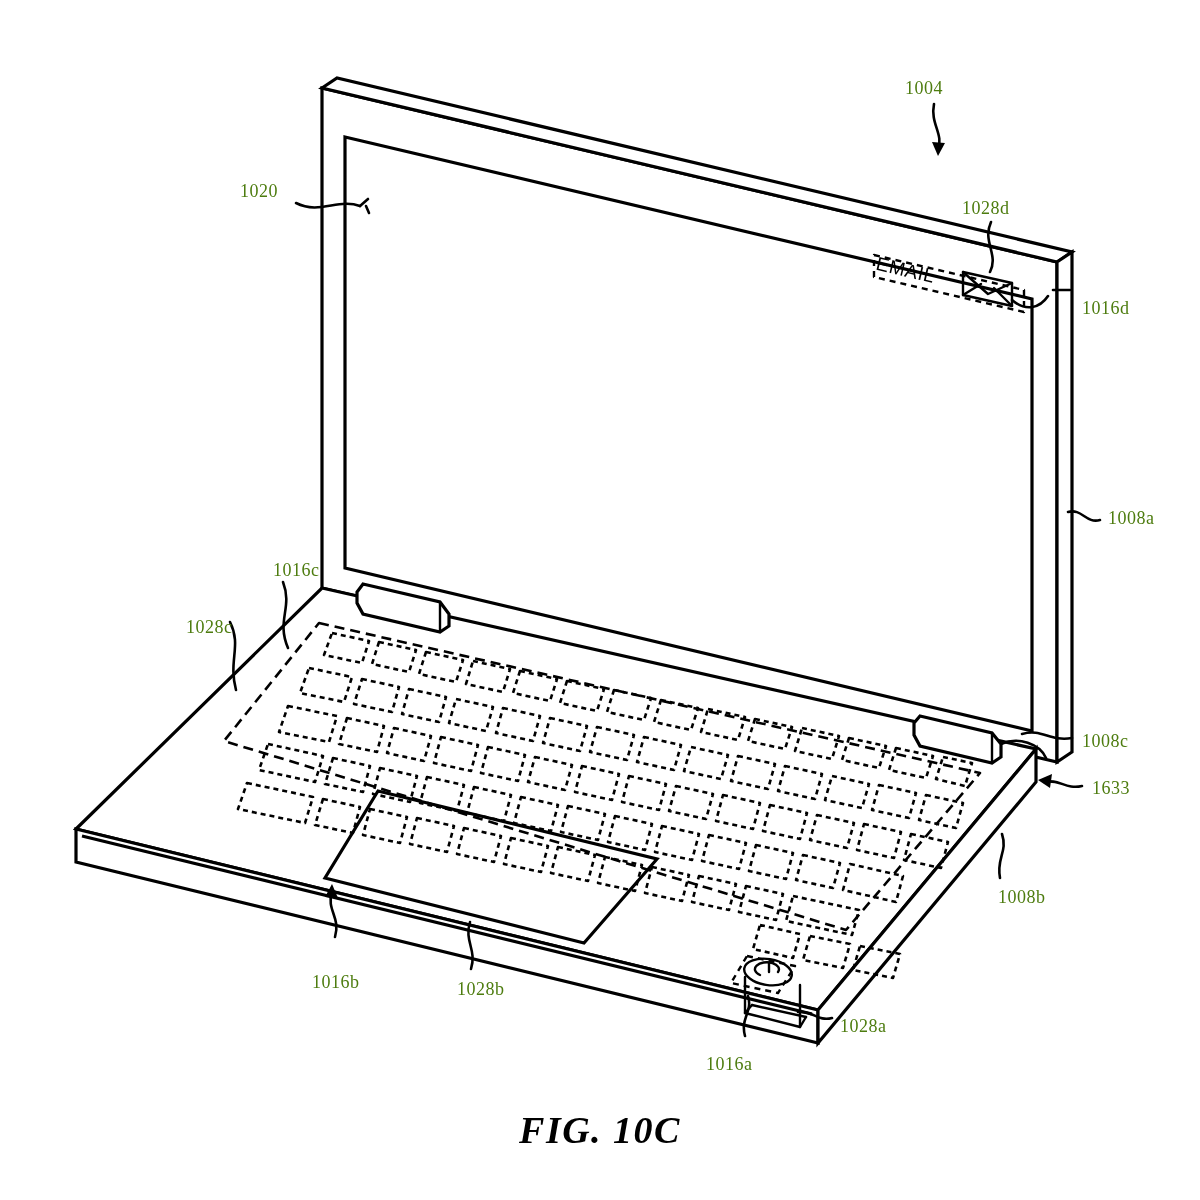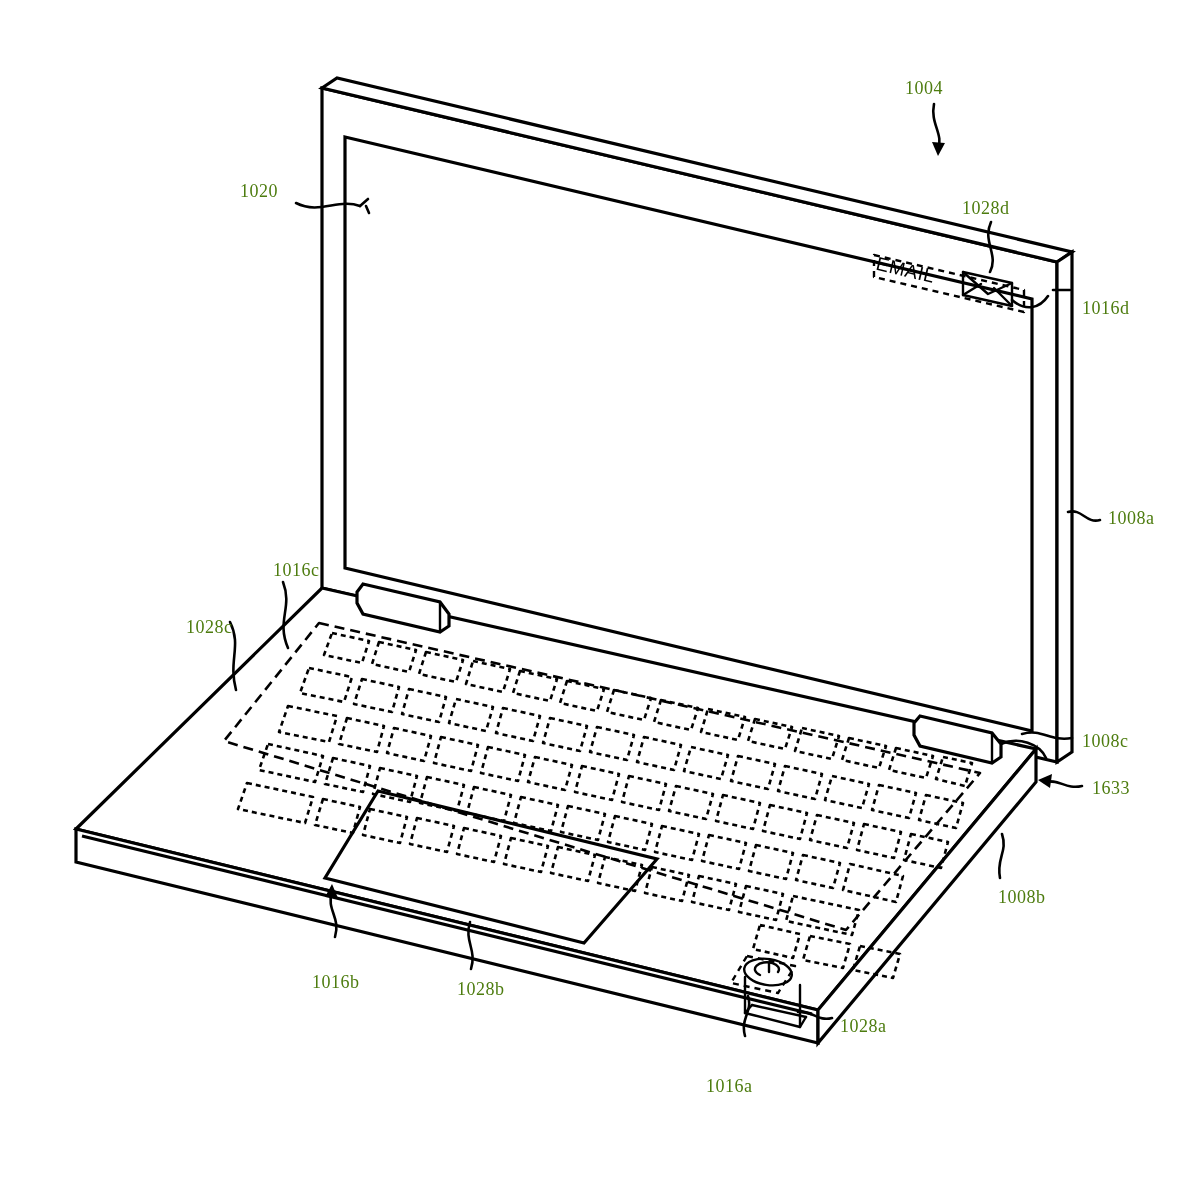--- a/index.html
+++ b/index.html
@@ -307,17 +307,18 @@
   <div class="reflabel" style="left:962px;  top:198px;text-align:center;">1028d</div>
   <div class="reflabel" style="left:1082px; top:278px;margin-top:20px;">1016d</div>
   <div class="reflabel" style="left:1108px; top:508px;">1008a</div>
   <div class="reflabel" style="left:243px;  top:560px;margin-left:30px;">1016c</div>
   <div class="reflabel" style="left:186px;  top:601px;margin-top:16px;">1028c</div>
   <div class="reflabel" style="left:1082px; top:731px;">1008c</div>
   <div class="reflabel" style="left:1092px; top:778px;">1633</div>
   <div class="reflabel" style="left:998px;  top:887px;">1008b</div>
   <div class="reflabel" style="left:312px;  top:972px;">1016b</div>
   <div class="reflabel" style="left:437px;  top:979px;margin-left:20px;">1028b</div>
-  <div class="reflabel" style="left:706px;  top:1076px;">1016a</div>
+  <div class="reflabel" style="left:706px;  top:1054px;">1016a</div>
   <div class="reflabel" style="left:840px;  top:1016px;">1028a</div>
 
+  <div class="fig-caption">FIG. 10C</div>
 
 </div>
 
 </body></html>

